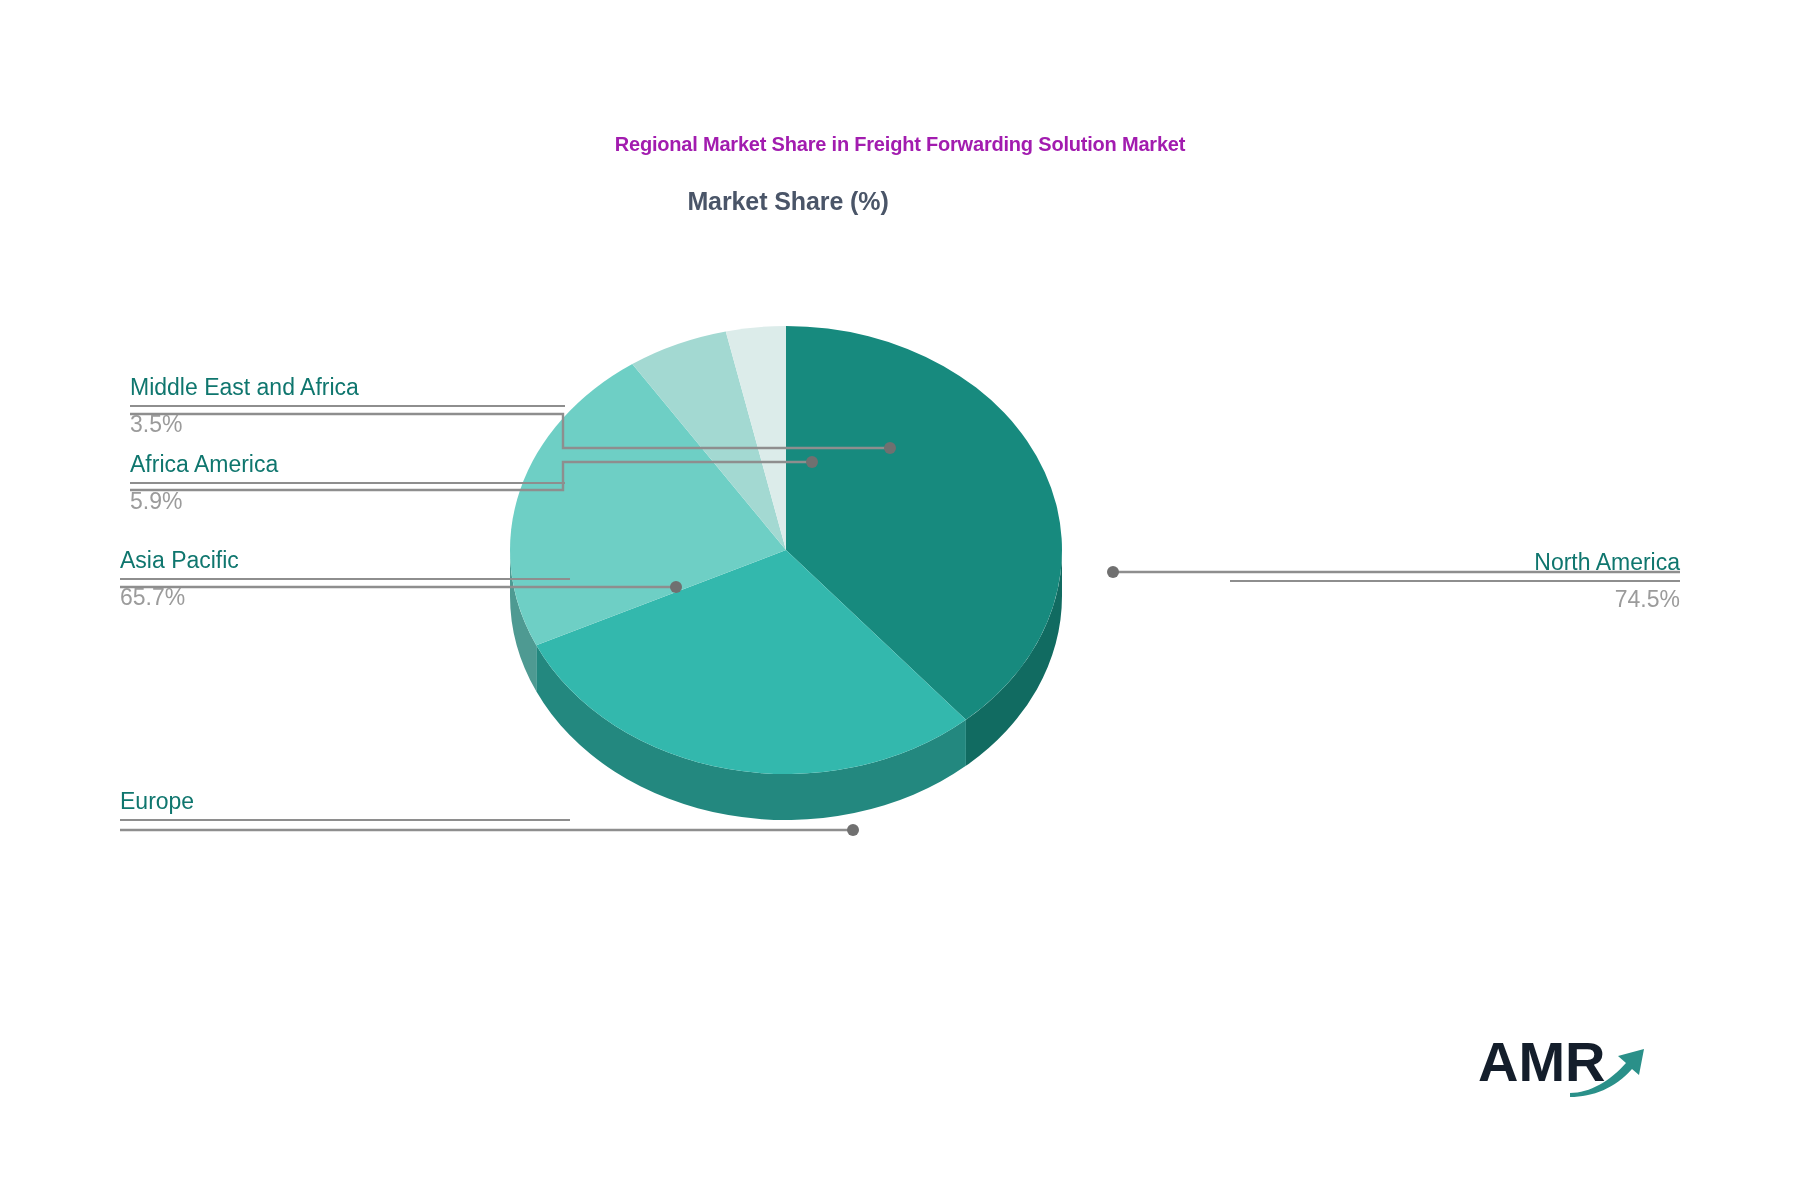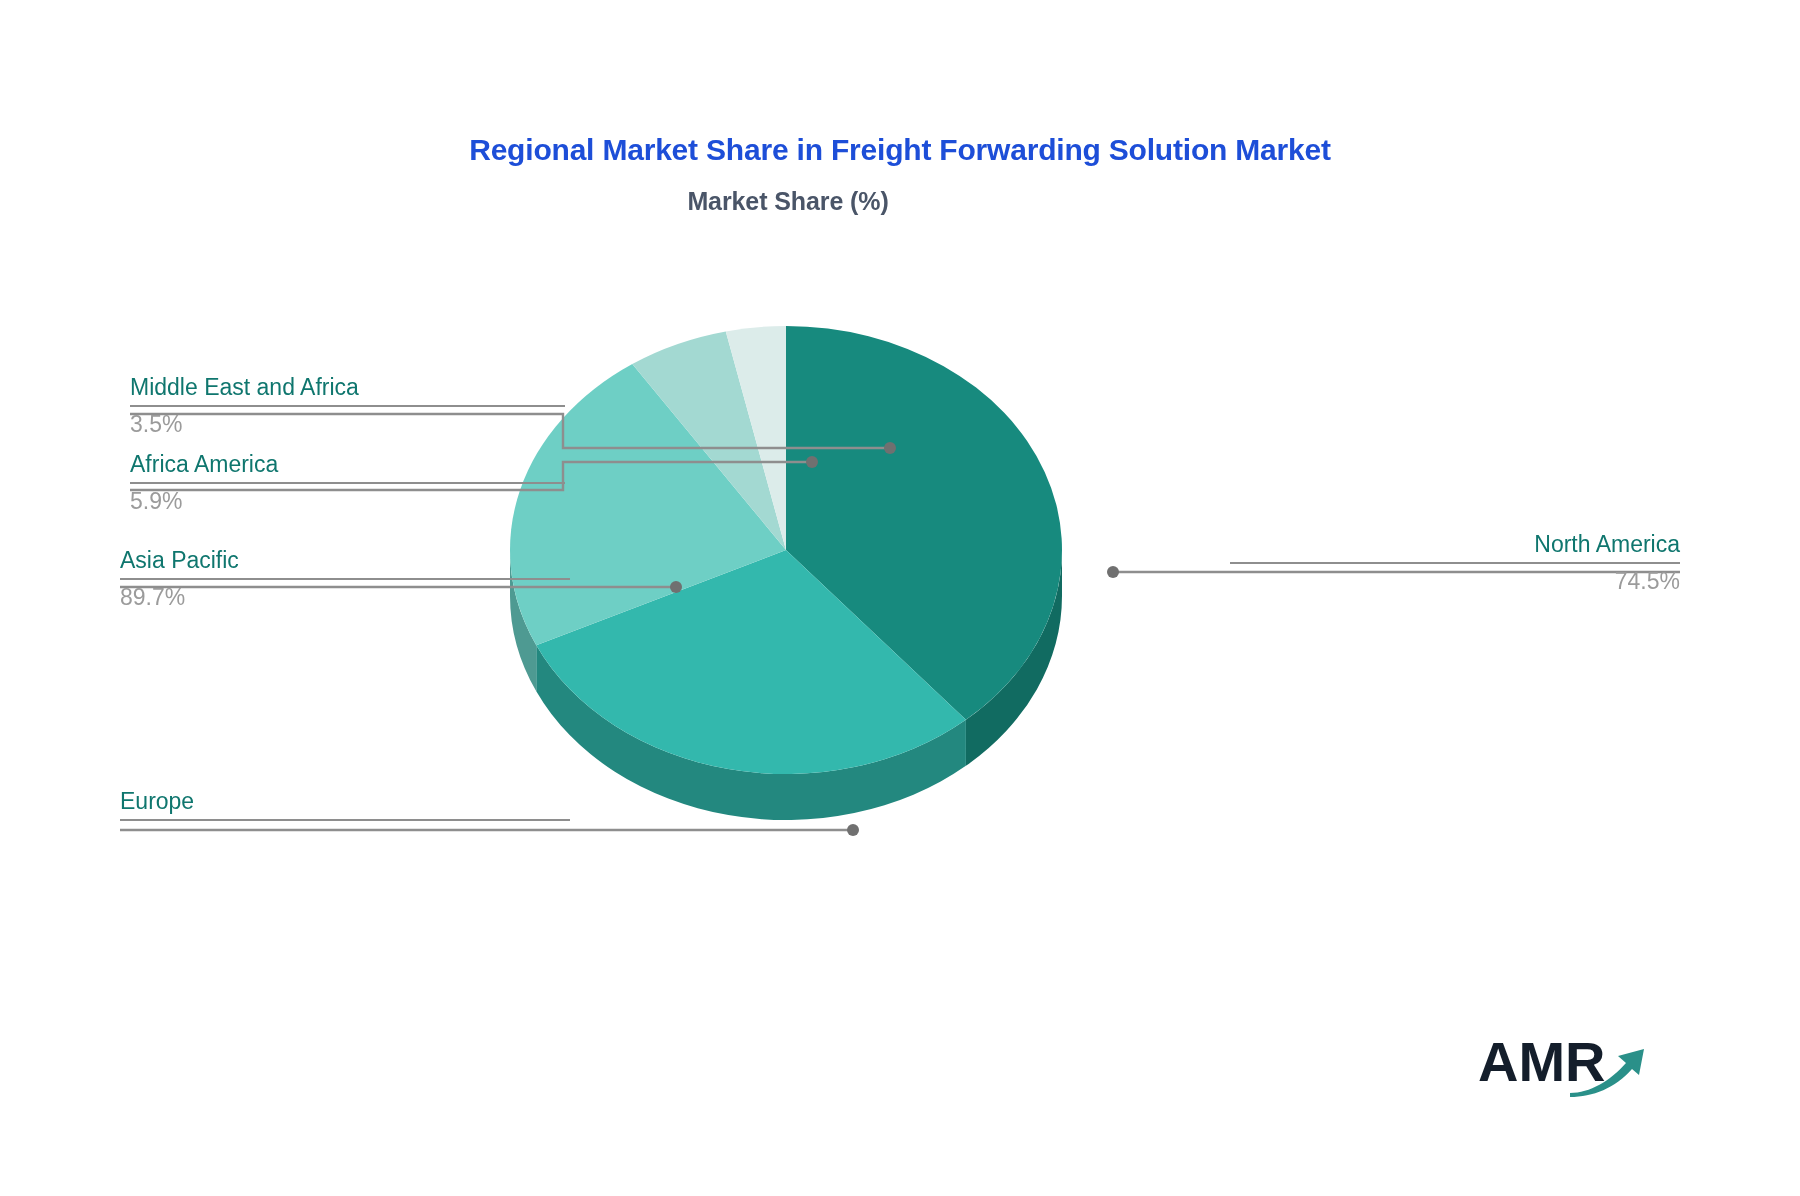--- a/index.html
+++ b/index.html
@@ -19,23 +19,23 @@
     overflow: hidden;
   }
 
   
   #chart-title {
     position: absolute;
     left: 0;
     top: 133px;
     width: 1800px;
     text-align: center;
-    font-size: 30px;
+    font-size: 20px;
     font-weight: bold;
-    color: #1d4ed8;
+    color: #a21caf;
     letter-spacing: -0.2px;
   }
   #chart-subtitle {
     position: absolute;
     left: 0;
     top: 187px;
     width: 1576px;
     text-align: center;
     font-size: 25px;
     font-weight: bold;
@@ -76,21 +76,21 @@
   .callout.align-left .cl-name,
   .callout.align-left .cl-value { text-align: left; }
   .callout.align-right .cl-name,
   .callout.align-right .cl-value { text-align: right; }
 
   
   #callout-mea       { left: 130px; top: 372px;  width: 435px; }
   #callout-latam     { left: 130px; top: 449px;  width: 435px; }
   #callout-apac      { left: 120px; top: 545px;  width: 450px; }
   #callout-europe    { left: 120px; top: 786px;  width: 450px; }
-  #callout-na        { left: 1230px; top: 529px; width: 450px; }
+  #callout-na        { left: 1230px; top: 547px; width: 450px; }
 
   
   #amr-logo {
     position: absolute;
     left: 1478px;
     top: 1025px;
     width: 175px;
     height: 72px;
   }
 </style>
@@ -154,21 +154,21 @@
 
   <div class="callout align-left" id="callout-latam">
     <div class="cl-name">Africa America</div>
     <div class="cl-rule"></div>
     <div class="cl-value">5.9%</div>
   </div>
 
   <div class="callout align-left" id="callout-apac">
     <div class="cl-name">Asia Pacific</div>
     <div class="cl-rule"></div>
-    <div class="cl-value">89.7%</div>
+    <div class="cl-value">65.7%</div>
   </div>
 
   <div class="callout align-left" id="callout-europe">
     <div class="cl-name">Europe</div>
     <div class="cl-rule"></div>
   </div>
 
   <div class="callout align-right" id="callout-na">
     <div class="cl-name">North America</div>
     <div class="cl-rule"></div>

